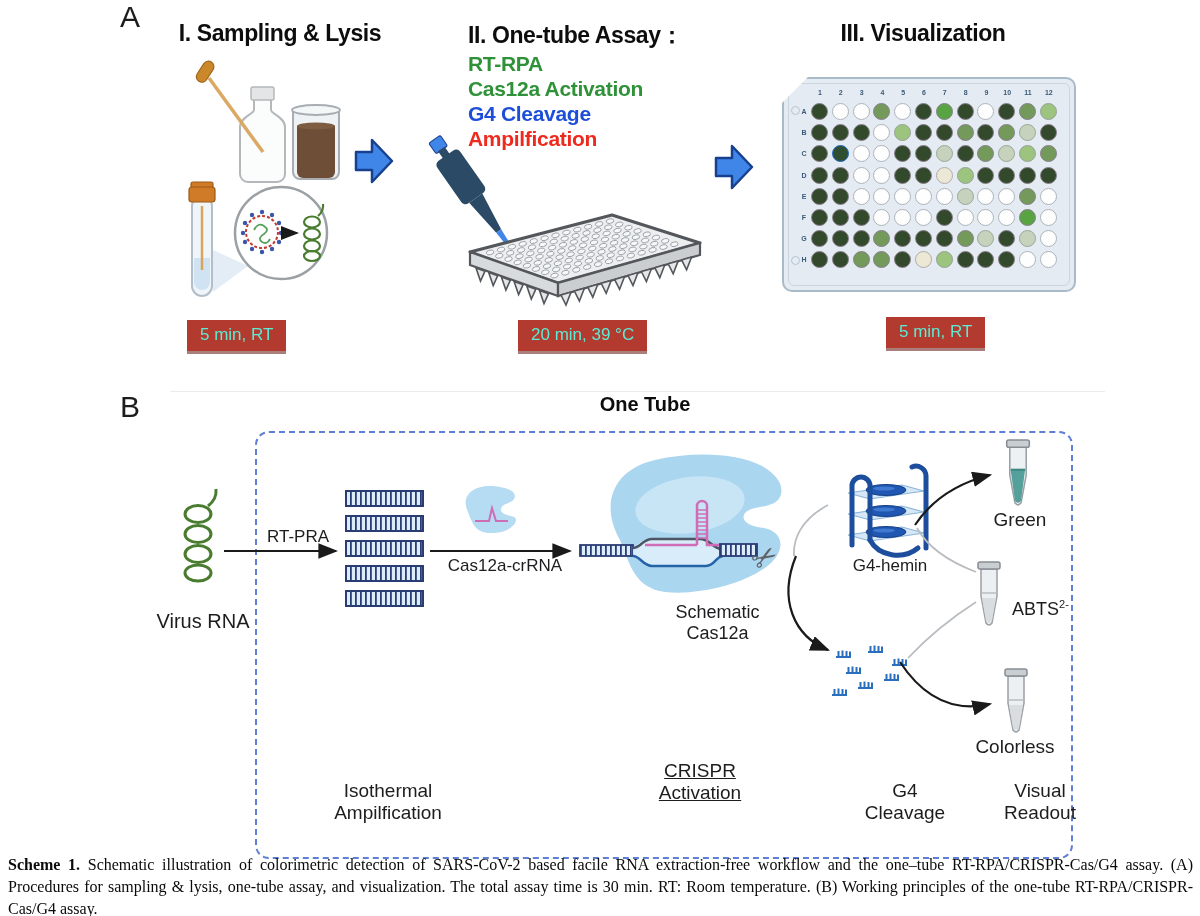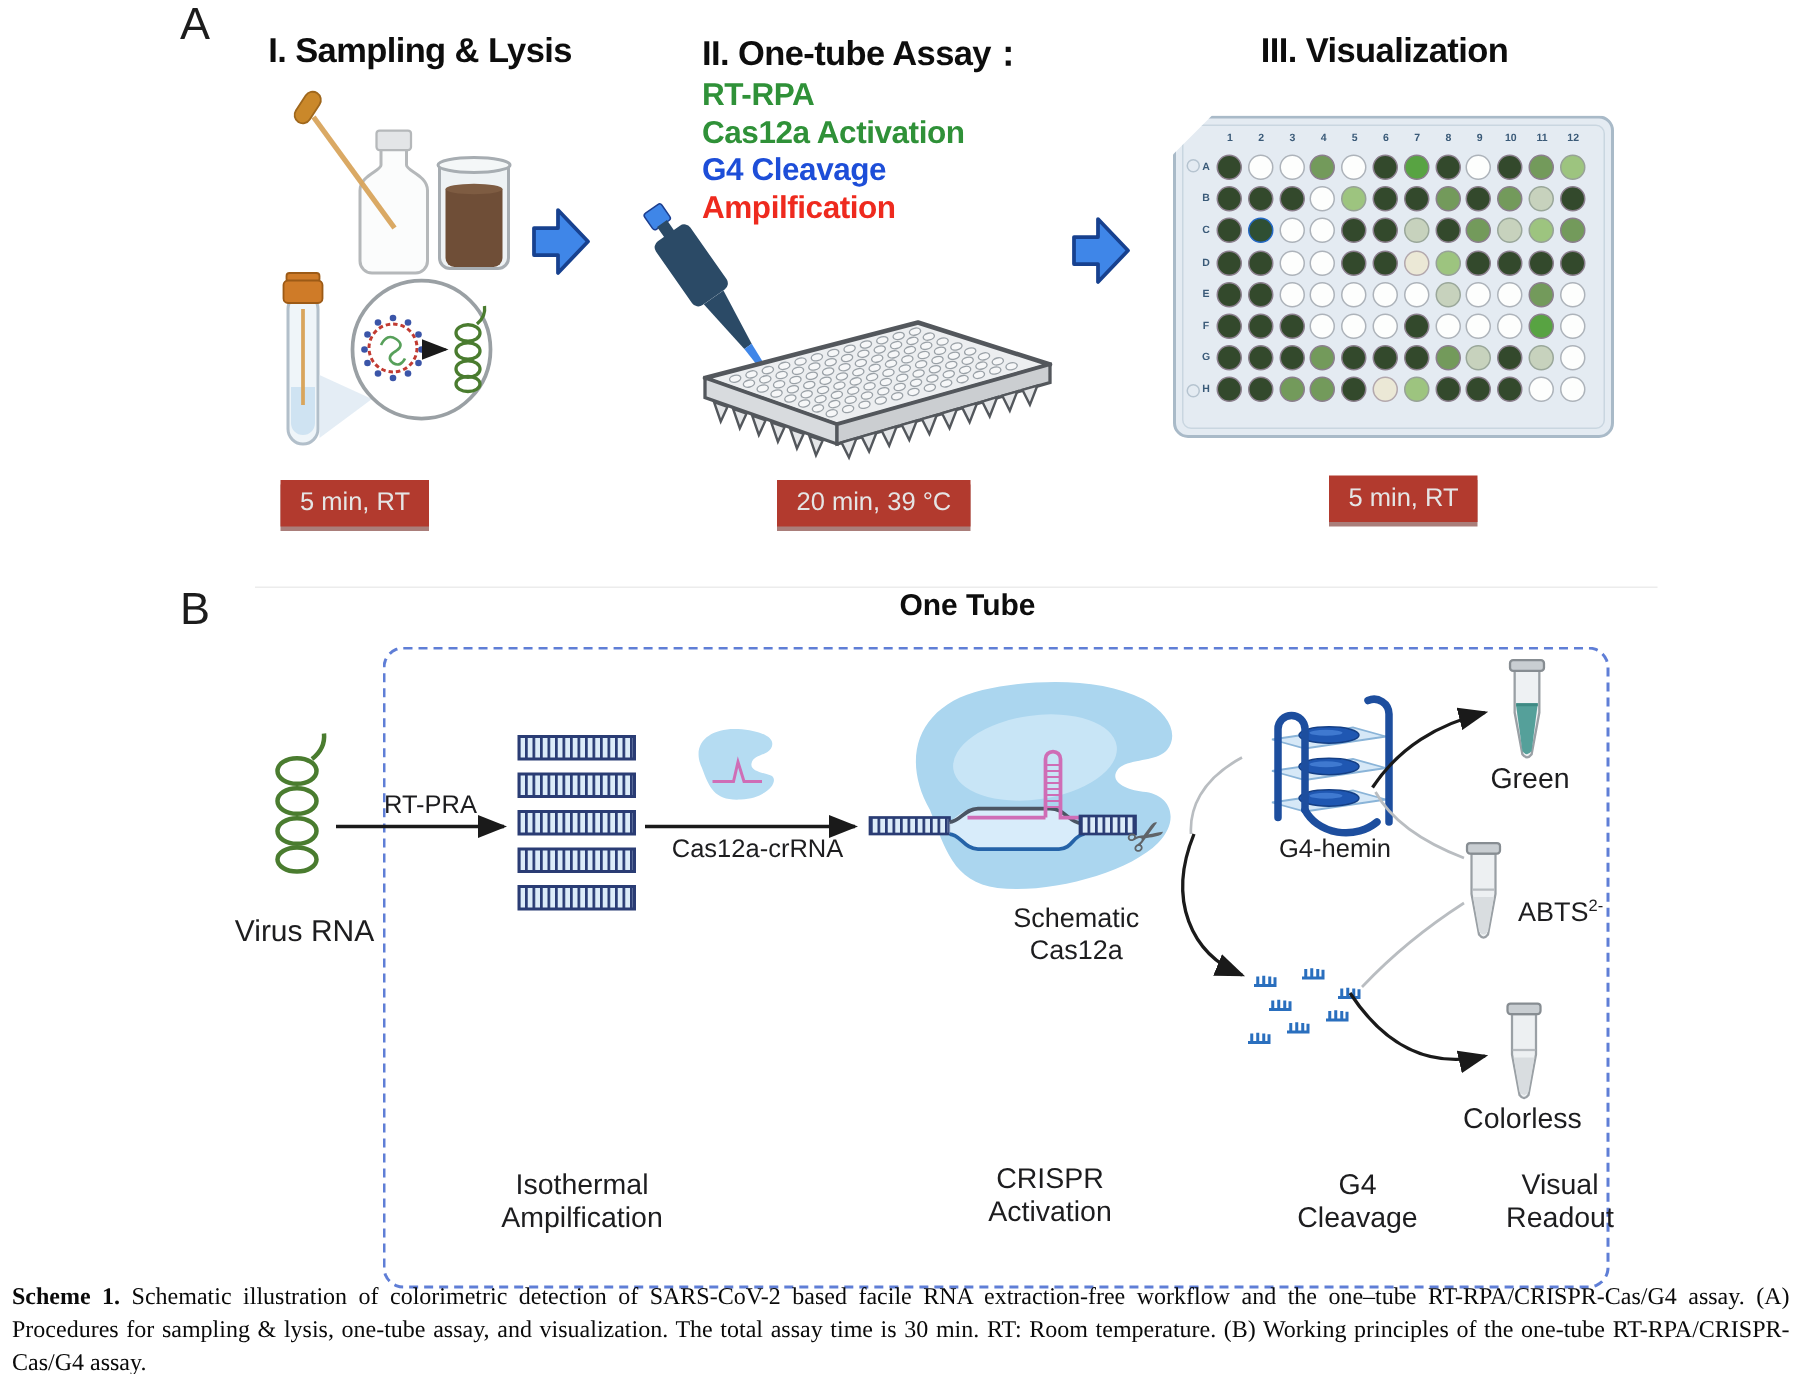--- a/index.html
+++ b/index.html
@@ -3,21 +3,21 @@
 <meta charset="utf-8">
 <style>
   html,body{margin:0;padding:0;background:#fff;}
   #canvas{position:relative;width:1200px;height:916px;background:#fff;overflow:hidden;
           font-family:"Liberation Sans",sans-serif;color:#1a1a1a;}
   .abs{position:absolute;}
   .panel-letter{font-size:30px;color:#1c1c1c;}
   .heading{font-size:23px;font-weight:bold;letter-spacing:-0.4px;color:#0d0d0d;white-space:nowrap;}
   .center{text-align:center;}
   .step-line{font-size:21px;font-weight:bold;letter-spacing:-0.3px;line-height:25px;white-space:nowrap;}
-  .badge{display:inline-block;background:#b23a2e;color:#e5e5e5;font-size:17px;padding:5px 13px 6px;
+  .badge{display:inline-block;background:#b23a2e;color:#5eead4;font-size:17px;padding:5px 13px 6px;
          box-shadow:0 3px 0 rgba(100,20,12,.55);white-space:nowrap;}
   
   #wellplate{left:782px;top:77px;width:290px;height:211px;background:#e4ebf2;
              border:2px solid #a9bac8;border-radius:10px;
              clip-path:polygon(26px 0,100% 0,100% 100%,0 100%,0 26px);}
   #wellplate .inner{position:absolute;inset:4px;border:1px solid #c9d6e0;border-radius:6px;}
   .well{position:absolute;width:15px;height:15px;border-radius:50%;border:1.5px solid #8b7f8d;}
   .plate-col-label,.plate-row-label{position:absolute;font-size:7px;font-weight:bold;color:#3a5a78;
              width:14px;text-align:center;}
   .screw{position:absolute;left:7px;width:7px;height:7px;border-radius:50%;border:1px solid #b6c4d0;}
@@ -489,38 +489,38 @@
     <rect x="3" y="2" width="22" height="7" rx="2" fill="#c9ced2" stroke="#878d92" stroke-width="1.5"></rect>
   </svg>
   <svg class="abs tube" style="left:1002px;top:666px;" width="28" height="72" viewBox="0 0 28 70">
     <path d="M6,9 H22 L22,36 L17,63 Q14,67 11,63 L6,36 Z" fill="#edf0f2" stroke="#9aa0a5" stroke-width="1.5"></path>
     <path d="M7,38 H21 L17,61 Q14,65 11,61 Z" fill="#d9dde0"></path>
     <line x1="6.5" y1="33" x2="21.5" y2="33" stroke="#b8bdc1" stroke-width="1.5"></line>
     <rect x="3" y="2" width="22" height="7" rx="2" fill="#c9ced2" stroke="#878d92" stroke-width="1.5"></rect>
   </svg>
 
   <div class="abs b-label-lg center" style="left:148px;top:610px;width:110px;font-size:20px;">Virus RNA</div>
-  <div class="abs b-label center" style="left:237px;top:527px;width:100px;">RT-PRA</div>
+  <div class="abs b-label center" style="left:248px;top:527px;width:100px;">RT-PRA</div>
   <div class="abs b-label center" style="left:430px;top:556px;width:150px;">Cas12a-crRNA</div>
   <div class="abs center" style="left:650px;top:602px;width:135px;font-size:18px;line-height:21px;color:#1d1d1f;">
     <div>Schematic</div>
     <div>Cas12a</div>
   </div>
   <div class="abs b-label center" style="left:830px;top:556px;width:120px;">G4-hemin</div>
   <div class="abs b-label-lg center" style="left:970px;top:509px;width:100px;">Green</div>
   <div class="abs b-label" style="left:1012px;top:598px;font-size:18px;">
     <span>ABTS</span><sup class="chg">2-</sup>
   </div>
   <div class="abs b-label-lg center" style="left:960px;top:736px;width:110px;">Colorless</div>
 
   <div class="abs stage center" style="left:298px;top:780px;width:180px;">
     <div>Isothermal</div>
       <div>Ampilfication</div>
   </div>
-  <div class="abs stage center" style="left:610px;top:776px;width:180px;">
+  <div class="abs stage center" style="left:610px;top:760px;width:180px;text-decoration:underline;">
     <div>CRISPR</div>
       <div>Activation</div>
   </div>
   <div class="abs stage center" style="left:845px;top:780px;width:120px;">
     <div>G4</div>
       <div>Cleavage</div>
   </div>
   <div class="abs stage center" style="left:980px;top:780px;width:120px;">
     <div>Visual</div>
       <div>Readout</div>

